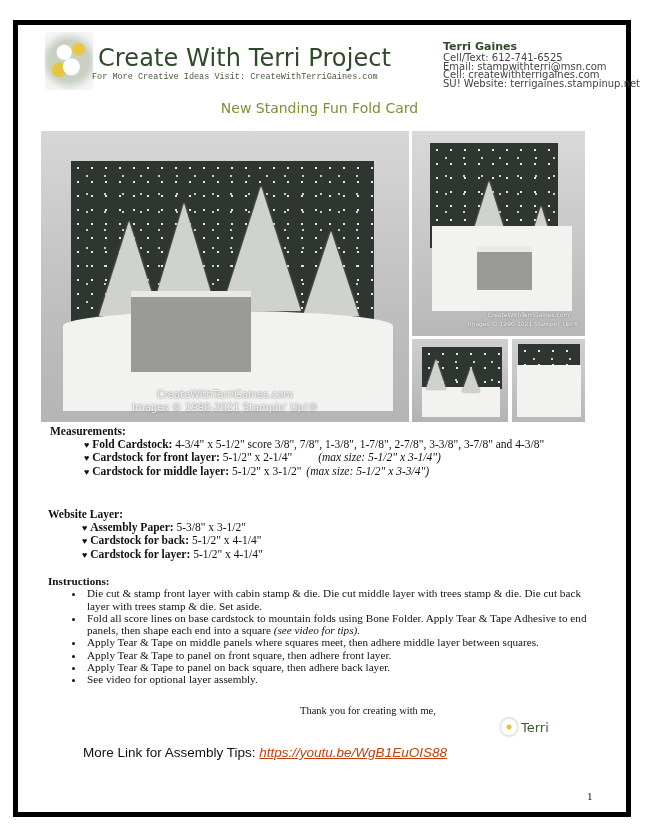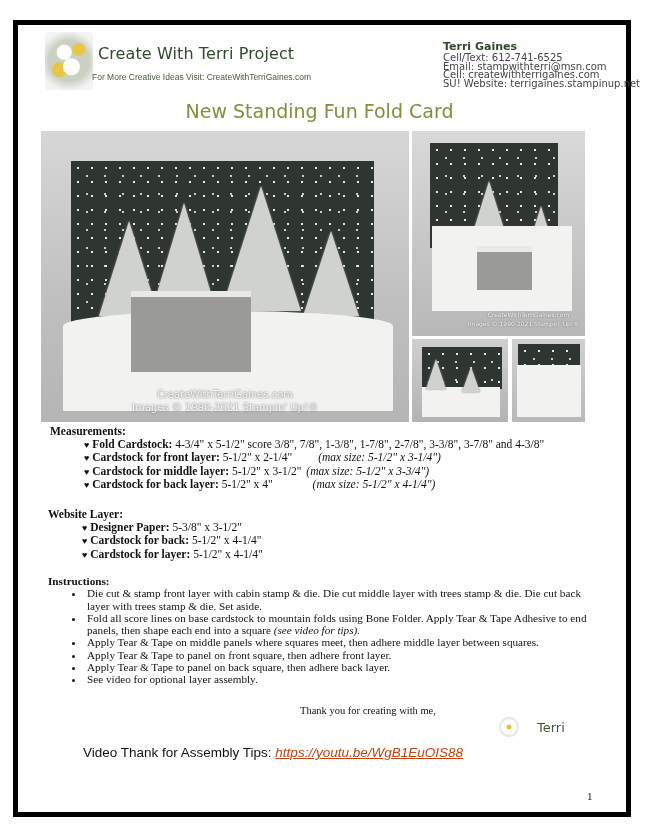--- a/index.html
+++ b/index.html
@@ -5,26 +5,26 @@
   html, body { margin:0; padding:0; background:#ffffff; }
   body { width:648px; height:831px; position:relative; overflow:hidden; font-family:"Liberation Serif", serif; color:#111; }
   .frame { position:absolute; left:13px; top:20px; width:608px; height:787px; border:5px solid #000; background:#fff; }
   .logo { position:absolute; left:45px; top:32px; width:48px; height:58px; border-radius:4px;
     background: radial-gradient(circle at 40% 35%, #fff 0 7px, transparent 8px),
                 radial-gradient(circle at 55% 60%, #fff 0 8px, transparent 9px),
                 radial-gradient(circle at 30% 65%, #e6c23a 0 7px, transparent 8px),
                 radial-gradient(circle at 70% 30%, #e8c43c 0 6px, transparent 7px),
                 radial-gradient(circle at 50% 50%, #c7cfc0 0 20px, #f4f4f4 30px);
     opacity:0.95; }
-  .brand-title { position:absolute; left:98px; top:44px; font-family:"DejaVu Sans", sans-serif; font-size:16px; color:#2f4a2a; letter-spacing:0.1px; }
-  .brand-sub { position:absolute; left:92px; top:72px; font-family:Liberation Sans, sans-serif; font-size:8.5px; color:#4a5a3a; }
+  .brand-title { position:absolute; left:98px; top:44px; font-family:"DejaVu Sans", sans-serif; font-size:24px; color:#2f4a2a; letter-spacing:0.1px; }
+  .brand-sub { position:absolute; left:92px; top:72px; font-family:Liberation Mono, monospace; font-size:8.5px; color:#4a5a3a; }
   .contact { position:absolute; left:443px; top:40px; font-family:"DejaVu Sans", sans-serif; color:#2f4a2a; }
   .contact .name { font-size:11px; font-weight:bold; margin-bottom:1px; }
   .contact .line { font-size:10px; line-height:8.6px; color:#444; }
-  .doc-title { position:absolute; left:0; width:639px; top:100px; text-align:center; font-family:"DejaVu Sans", sans-serif; font-size:19px; color:#7f8f3a; }
+  .doc-title { position:absolute; left:0; width:639px; top:100px; text-align:center; font-family:"DejaVu Sans", sans-serif; font-size:14px; color:#7f8f3a; }
   .photo { position:absolute; overflow:hidden; }
   .photo-main { left:41px; top:131px; width:368px; height:291px;
     background: linear-gradient(180deg,#d7d7d7 0%, #bfbfbf 60%, #b5b5b5 100%); }
   .night { position:absolute; background: radial-gradient(circle,#e8e8e8 0.8px, transparent 1.3px) 0 0/14px 14px, radial-gradient(circle,#cfcfcf 0.7px, transparent 1.2px) 7px 6px/18px 18px, #2f3530; }
   .snow { position:absolute; background:#f2f3f0; }
   .tree { position:absolute; width:0; height:0; border-left:solid transparent; border-right:solid transparent; border-bottom:solid #cfd2cd; filter: drop-shadow(0 0 1px #888); }
   .cabin { position:absolute; background:#9a9a98; border-top:6px solid #e9e9e6; }
   .wm { position:absolute; font-family:"DejaVu Sans", sans-serif; color:#f4f4f4; text-align:center; text-shadow:0 0 2px #555; }
   .photo-side { left:412px; top:131px; width:173px; height:205px; background: linear-gradient(180deg,#d9d9d9,#b8b8b8); }
   .photo-sm1 { left:412px; top:339px; width:96px; height:83px; background: linear-gradient(180deg,#cfcfcf,#b3b3b3); }
@@ -36,21 +36,21 @@
   .section li b { font-weight:bold; }
   .section li i { font-style:italic; }
   .heart { font-size:9px; }
   .instr { position:absolute; left:48px; top:575px; width:555px; font-size:11.2px; line-height:12.3px; }
   .instr .hd { font-weight:bold; }
   .instr ul { margin:0; padding-left:37px; list-style:disc; }
   .instr li { padding-left:2px; }
   .thanks { position:absolute; left:300px; top:705px; font-size:10.5px; }
   .sig { position:absolute; left:499px; top:716px; display:flex; align-items:center; }
   .sig .flower { width:20px; height:22px; border-radius:50%; background: radial-gradient(circle,#e9c23b 0 2px,#fff 3px 7px,#e2e2e2 9px, transparent 11px); }
-  .sig .nm { font-family:"DejaVu Sans", sans-serif; font-size:13px; color:#3b5b2f; margin-left:18px; }
+  .sig .nm { font-family:"DejaVu Sans", sans-serif; font-size:13px; color:#3b5b2f; margin-left:2px; }
   .video { position:absolute; left:83px; top:745px; font-family:"Liberation Sans", sans-serif; font-size:13.5px; color:#111; }
   .video a { color:#c2410c; text-decoration:underline;font-style:italic; }
   .pagenum { position:absolute; left:587px; top:790px; font-size:11px; }
 </style>
 </head>
 <body>
 
 <div class="frame"></div>
 
 <div class="logo"></div>
@@ -99,28 +99,27 @@
   <div class="night" style="left:6px;top:5px;width:62px;height:25px;"></div>
   <div class="snow" style="left:5px;top:26px;width:64px;height:52px;"></div>
 </div>
 
 <div class="section" style="left:50px;top:425px;">
   <div class="hd">Measurements:</div>
   <ul>
     <li><span class="heart">♥</span> <b>Fold Cardstock:</b><span> 4-3/4" x 5-1/2" score 3/8", 7/8", 1-3/8", 1-7/8", 2-7/8", 3-3/8", 3-7/8" and 4-3/8"</span></li>
     <li><span class="heart">♥</span> <b>Cardstock for front layer:</b><span> 5-1/2" x 2-1/4"</span><i style="margin-left:26px;">(max size: 5-1/2" x 3-1/4")</i></li>
     <li><span class="heart">♥</span> <b>Cardstock for middle layer:</b><span> 5-1/2" x 3-1/2"</span><i style="margin-left:5px;">(max size: 5-1/2" x 3-3/4")</i></li>
-    <li><span class="heart">♥</span> <b>Cardstock for back layer:</b><span> 5-1/2" x 4"</span><i style="margin-left:40px;">(max size: 5-1/2" x 4-1/4")</i></li>
   </ul>
 </div>
 
 <div class="section" style="left:48px;top:508px;">
   <div class="hd">Website Layer:</div>
   <ul>
-    <li><span class="heart">♥</span> <b>Designer Paper:</b><span> 5-3/8" x 3-1/2"</span></li>
+    <li><span class="heart">♥</span> <b>Assembly Paper:</b><span> 5-3/8" x 3-1/2"</span></li>
     <li><span class="heart">♥</span> <b>Cardstock for back:</b><span> 5-1/2" x 4-1/4"</span></li>
     <li><span class="heart">♥</span> <b>Cardstock for layer:</b><span> 5-1/2" x 4-1/4"</span></li>
   </ul>
 </div>
 
 <div class="instr">
   <div class="hd">Instructions:</div>
   <ul>
     <li><span>Die cut &amp; stamp front layer with cabin stamp &amp; die. Die cut middle layer with trees stamp &amp; die.  Die cut back layer with trees stamp &amp; die.  Set aside.</span></li>
     <li><span>Fold all score lines on base cardstock to mountain folds using Bone Folder.  Apply Tear &amp; Tape Adhesive to end panels, then shape each end into a square </span><i>(see video for tips).</i></li>
@@ -131,16 +130,16 @@
   </ul>
 </div>
 
 <div class="thanks">Thank you for creating with me,</div>
 <div class="sig">
   <span class="flower"></span>
   <span class="nm">Terri</span>
 </div>
 
 <div class="video">
-  <span>Video Thank for Assembly Tips: </span><a>https://youtu.be/WgB1EuOIS88</a>
+  <span>More Link for Assembly Tips: </span><a>https://youtu.be/WgB1EuOIS88</a>
 </div>
 
 <div class="pagenum">1</div>
 
 </body></html>

